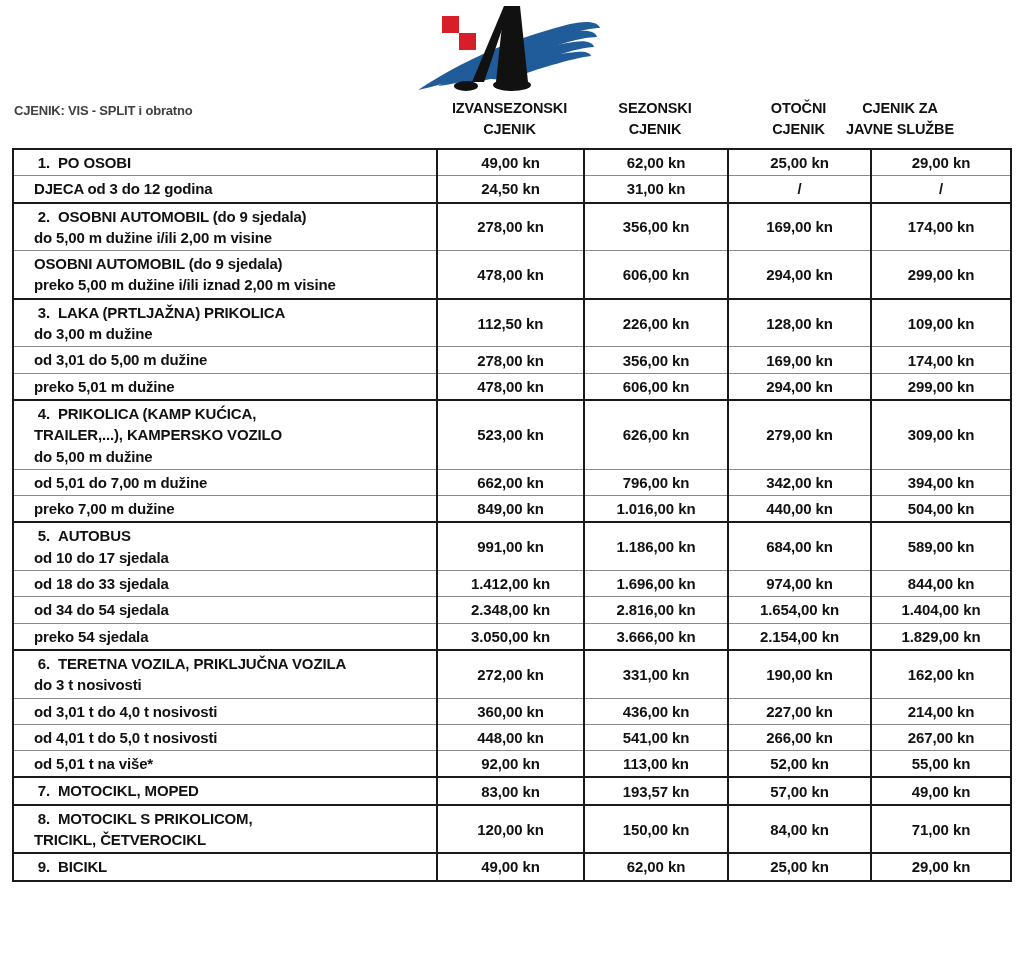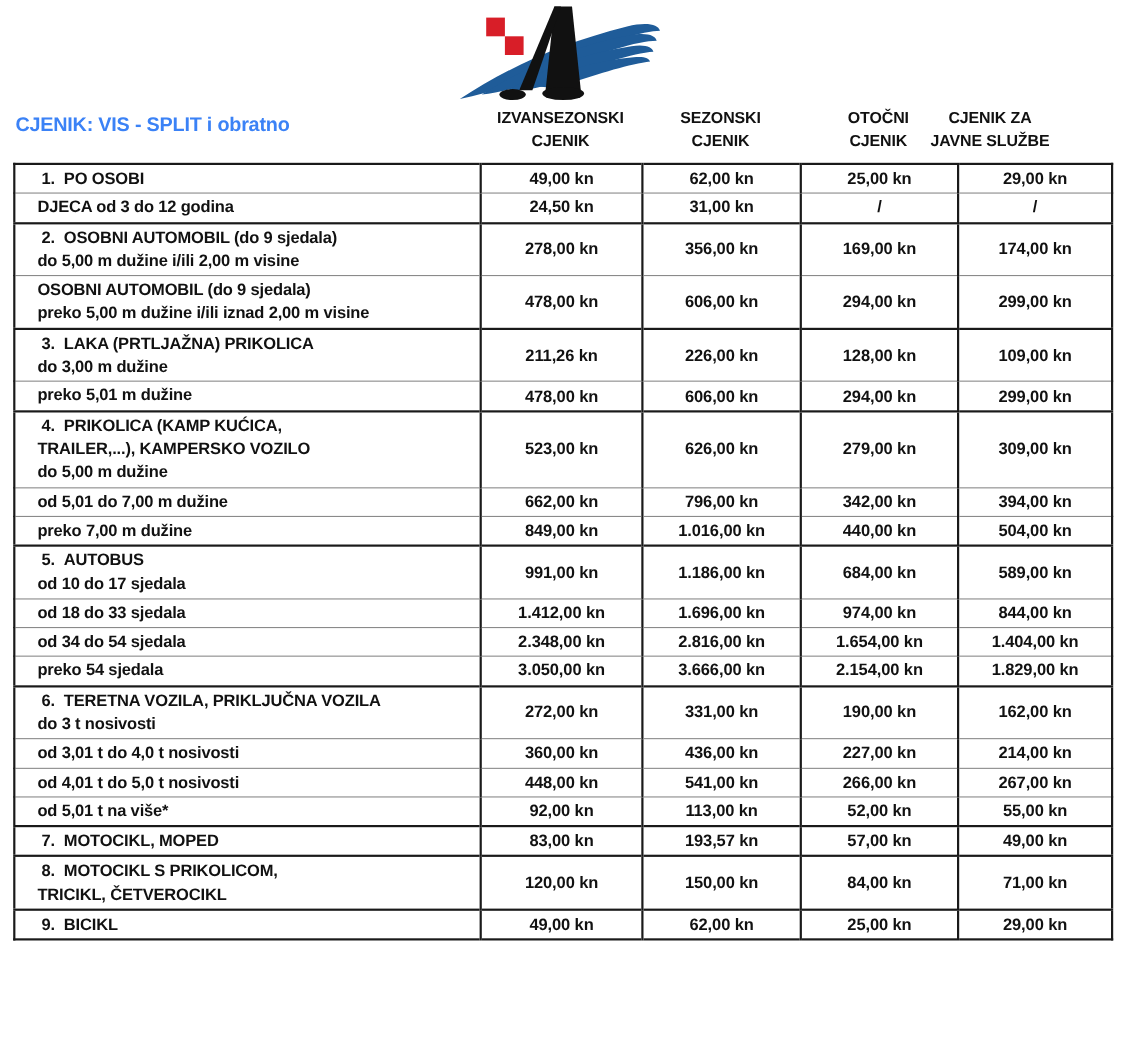--- a/index.html
+++ b/index.html
@@ -30,23 +30,23 @@
     position: absolute;
     left: 0;
     top: 92px;
     width: 1024px;
     height: 54px;
   }
   .doc-title {
     position: absolute;
     left: 14px;
     top: 11px;
-    font-size: 18px;
+    font-size: 13px;
     font-weight: bold;
-    color: #3b82f6;
+    color: #404040;
     letter-spacing: -0.2px;
     white-space: nowrap;
   }
   .col-head {
     position: absolute;
     top: 0;
     height: 54px;
     display: flex;
     flex-direction: column;
     align-items: center;
@@ -229,24 +229,33 @@
         <td class="value v-last">299,00 kn</td>
       </tr>
       <tr class="sep-thick">
         <td class="label">
           <div class="lbl-line">
             <span class="lbl-num">3.</span>
             <span class="lbl-txt">LAKA (PRTLJAŽNA) PRIKOLICA</span>
           </div>
           <div class="lbl-indent">do 3,00 m dužine</div>
         </td>
-        <td class="value">211,26 kn</td>
+        <td class="value">112,50 kn</td>
         <td class="value">226,00 kn</td>
         <td class="value">128,00 kn</td>
         <td class="value v-last">109,00 kn</td>
+      </tr>
+      <tr class="sep-thin">
+        <td class="label">
+          <div class="lbl-indent">od 3,01 do 5,00 m dužine</div>
+        </td>
+        <td class="value">278,00 kn</td>
+        <td class="value">356,00 kn</td>
+        <td class="value">169,00 kn</td>
+        <td class="value v-last">174,00 kn</td>
       </tr>
       <tr class="sep-thin">
         <td class="label">
           <div class="lbl-indent">preko 5,01 m dužine</div>
         </td>
         <td class="value">478,00 kn</td>
         <td class="value">606,00 kn</td>
         <td class="value">294,00 kn</td>
         <td class="value v-last">299,00 kn</td>
       </tr>

